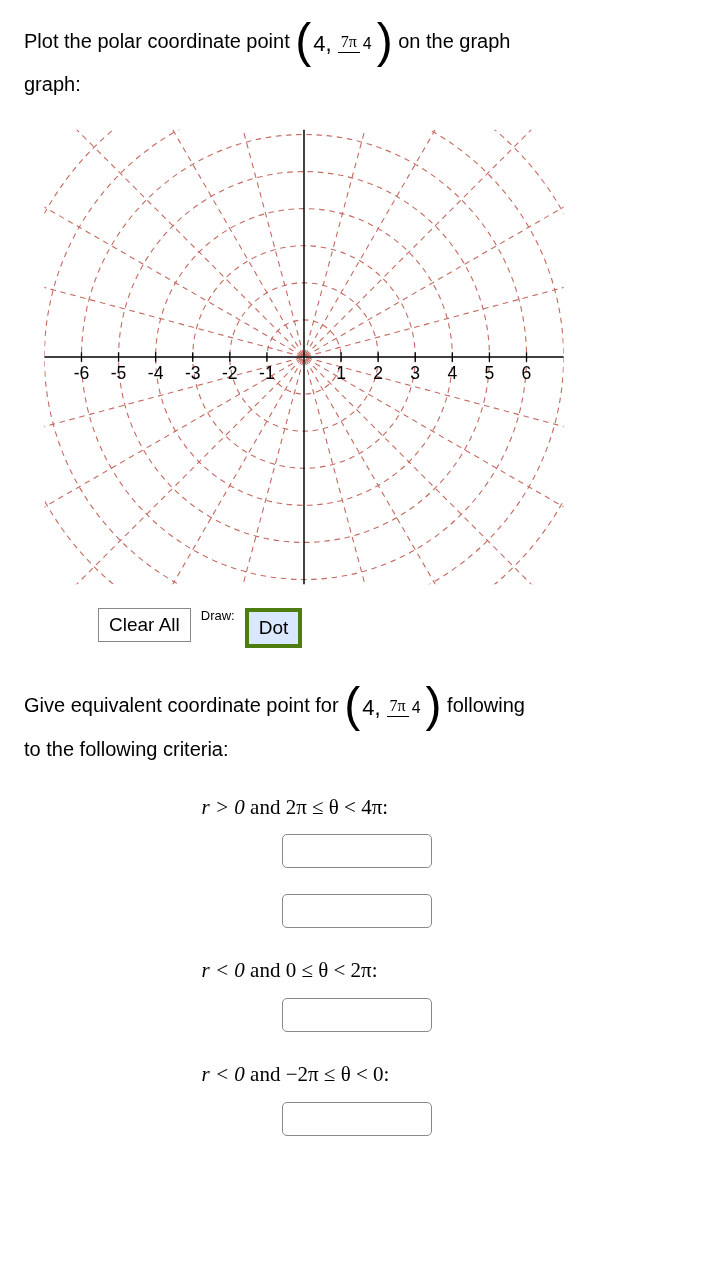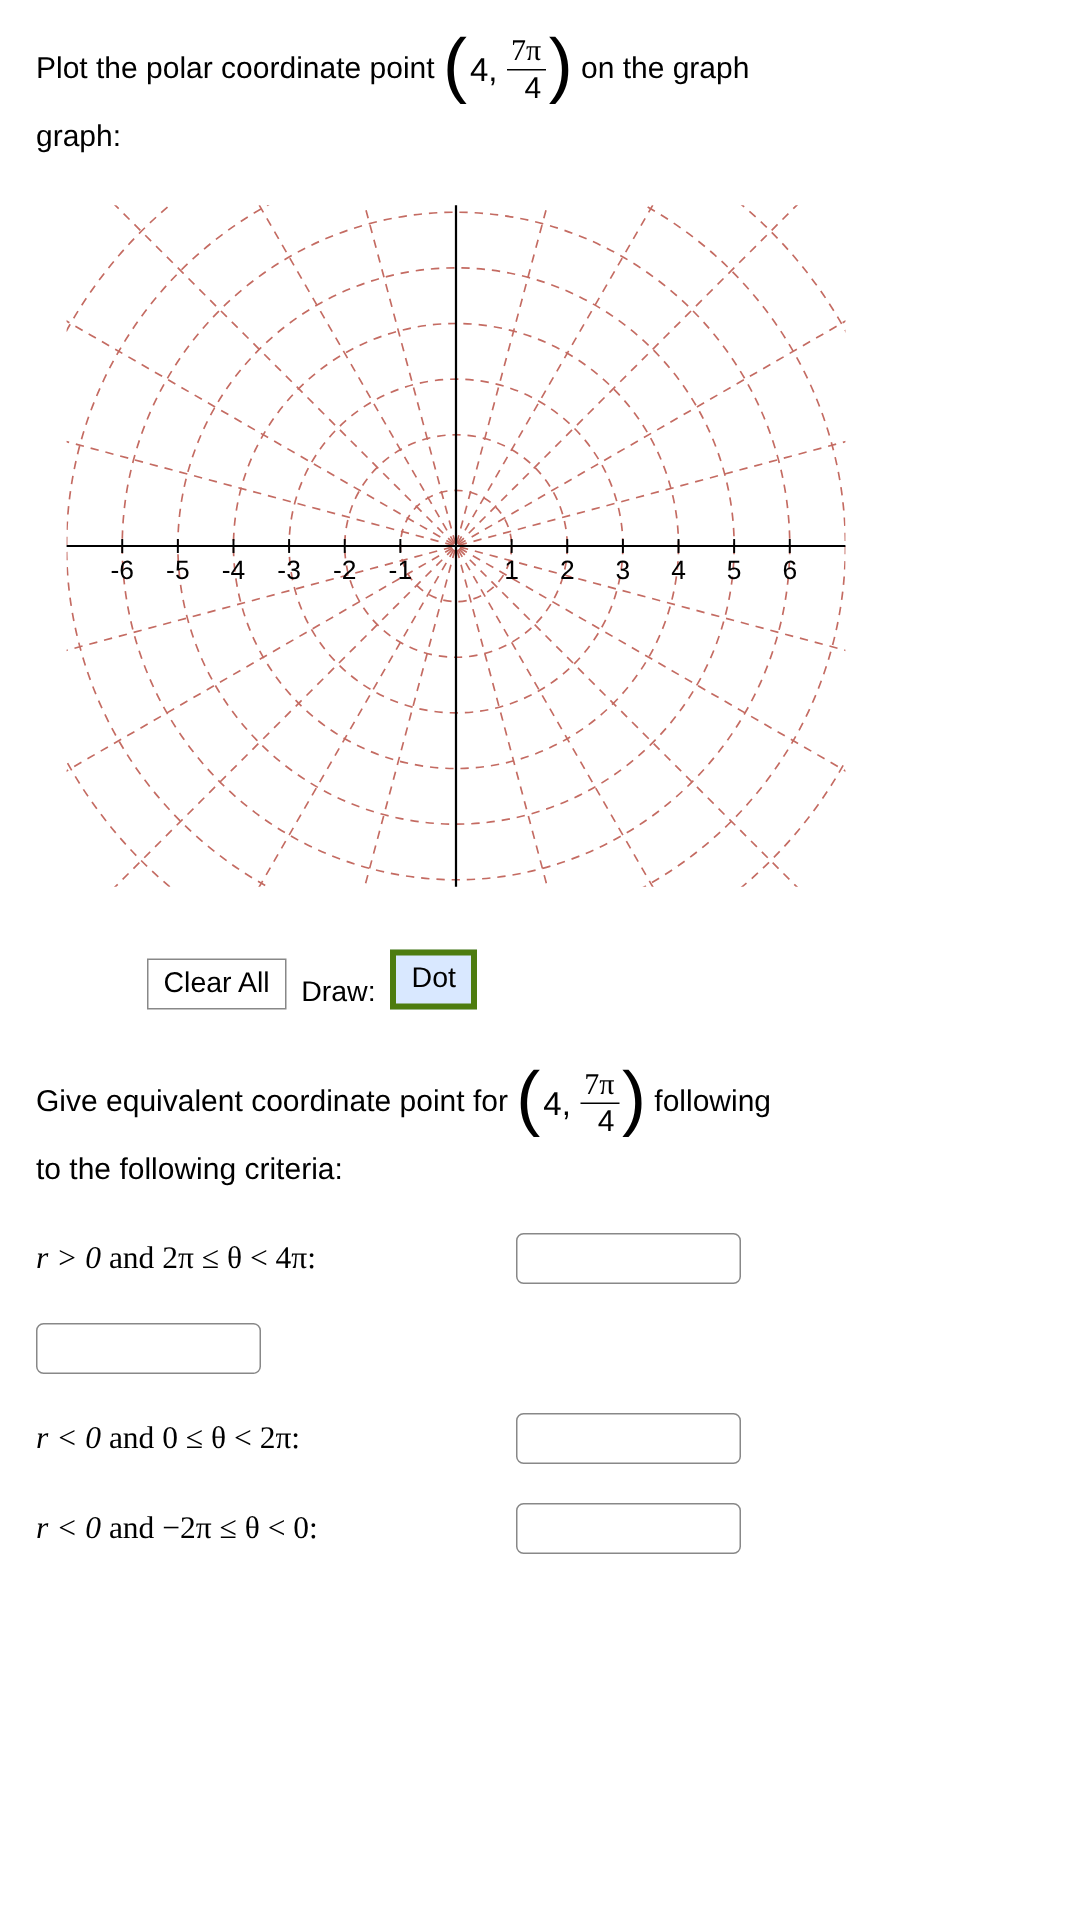--- a/index.html
+++ b/index.html
@@ -17,54 +17,55 @@
   .paren {
     font-size: 48px;
     font-weight: 300;
     line-height: 0.8;
     position: relative;
     top: -2px;
   }
   .coord-inner { display: inline-flex; align-items: center; font-size: 22px; padding: 0 2px; }
   .frac {
     display: inline-flex;
-    flex-direction: column;
-    align-items: flex-end;
+    flex-direction: row;
+    align-items: flex-start;
     line-height: 1;
-    font-size: 20px;
+    font-size: 16px;
     vertical-align: middle;
   }
   .frac .num { padding: 0 3px 2px; border-bottom: 1.4px solid #000; }
   .frac .den { padding: 2px 3px 0; }
   .ital { font-style: italic; font-family: "Times New Roman", serif; }
   .pi { font-family: "Times New Roman", serif; }
   .graph-container { margin: 12px 0 0 0; }
   svg.polar-grid { display: block; }
-  .toolbar { margin: 6px 0 40px 34px; display: flex; align-items: flex-end; gap: 10px; padding-left: 40px; }
+  .toolbar { margin: 6px 0 40px 34px; display: flex; align-items: flex-start; gap: 10px; padding-left: 40px; }
   .btn {
     border: 1px solid #888;
     background: #fff;
     padding: 5px 10px;
     font-size: 19px;
     cursor: pointer;
   }
-  .draw-label { font-size: 19px; margin-top: 36px; }
+  .draw-label { font-size: 13px; }
   .dot-btn {
     border: 4px solid #4d7c0f;
     background: #d9e8ff;
     padding: 5px 10px;
     font-size: 19px;
     cursor: pointer;
   }
   .criteria-block { margin-top: 8px; line-height: 1.6; }
   .criteria-row {
     display: flex;
     align-items: center;
     margin: 26px 0;
     gap: 10px;
+    flex-direction: column;
   }
   .criteria-label {
     font-family: "Times New Roman", serif;
     font-size: 21px;
     width: 310px;
     flex: 0 0 auto;
   }
   .criteria-input {
     width: 150px;
     height: 34px;

